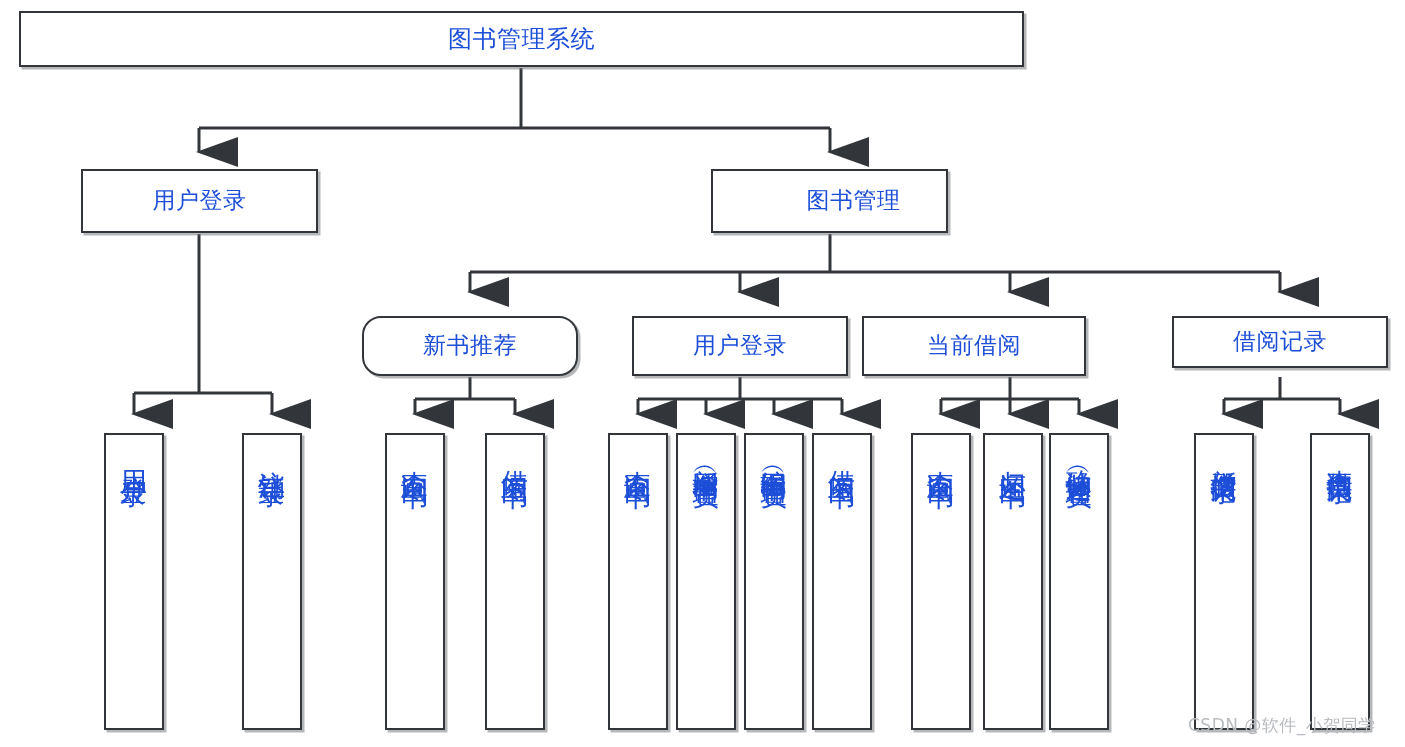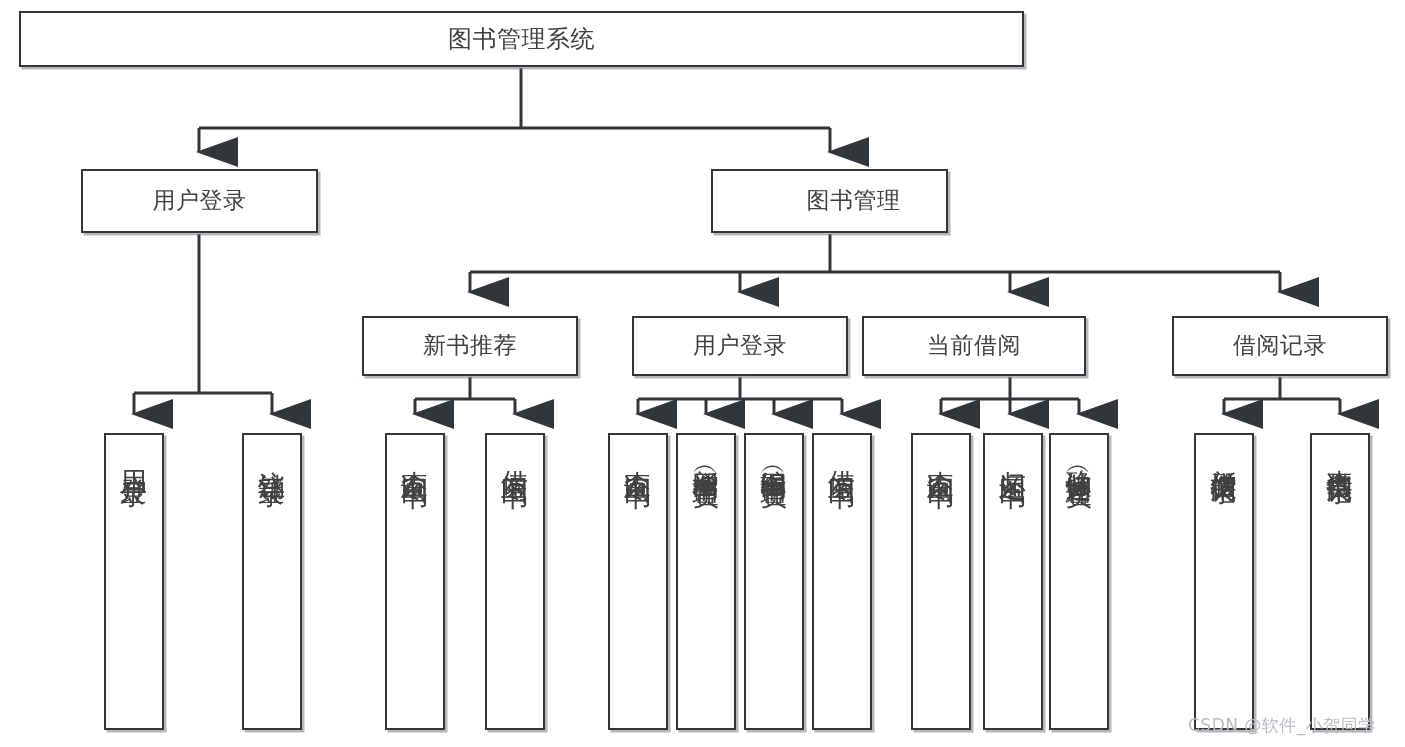--- a/index.html
+++ b/index.html
@@ -27,21 +27,21 @@
     box-sizing:border-box;
     background:#ffffff;
     border:2px solid #32363a;
     box-shadow:2.5px 2.5px 0 0 rgba(120,124,128,0.55);
     display:flex;
     align-items:center;
     justify-content:center;
     z-index:3;
   }
   .node .lbl{
-    color:#404040;
+    color:#1d4ed8;
     line-height:1.18;
     white-space:nowrap;
     letter-spacing:0.5px;
   }
   
   .node.h .lbl{
     font-size:23px;
   }
   .node.root .lbl{
     font-size:24px;
@@ -142,30 +142,30 @@
     <span class="lbl">图书管理系统</span>
   </div>
 
   <div class="node h" style="left:81px;top:169px;width:237px;height:64px;">
     <span class="lbl">用户登录</span>
   </div>
   <div class="node h" style="left:711px;top:169px;width:237px;height:64px;padding-left:48px;">
     <span class="lbl">图书管理</span>
   </div>
 
-  <div class="node h" style="left:362px;top:316px;width:216px;height:60px;">
+  <div class="node h" style="left:362px;top:316px;width:216px;height:60px;border-radius:19px;">
     <span class="lbl">新书推荐</span>
   </div>
   <div class="node h" style="left:632px;top:316px;width:216px;height:60px;">
     <span class="lbl">用户登录</span>
   </div>
   <div class="node h" style="left:862px;top:316px;width:224px;height:60px;">
     <span class="lbl">当前借阅</span>
   </div>
-  <div class="node h" style="left:1172px;top:316px;width:216px;height:60px;">
+  <div class="node h" style="left:1172px;top:316px;width:216px;height:52px;">
     <span class="lbl">借阅记录</span>
   </div>
 
   <div class="node v" style="left:104px;top:433px;width:60px;height:297px;">
     <span class="lbl">用户登录</span>
   </div>
   <div class="node v" style="left:242px;top:433px;width:60px;height:297px;">
     <span class="lbl">注销登录</span>
   </div>
 

